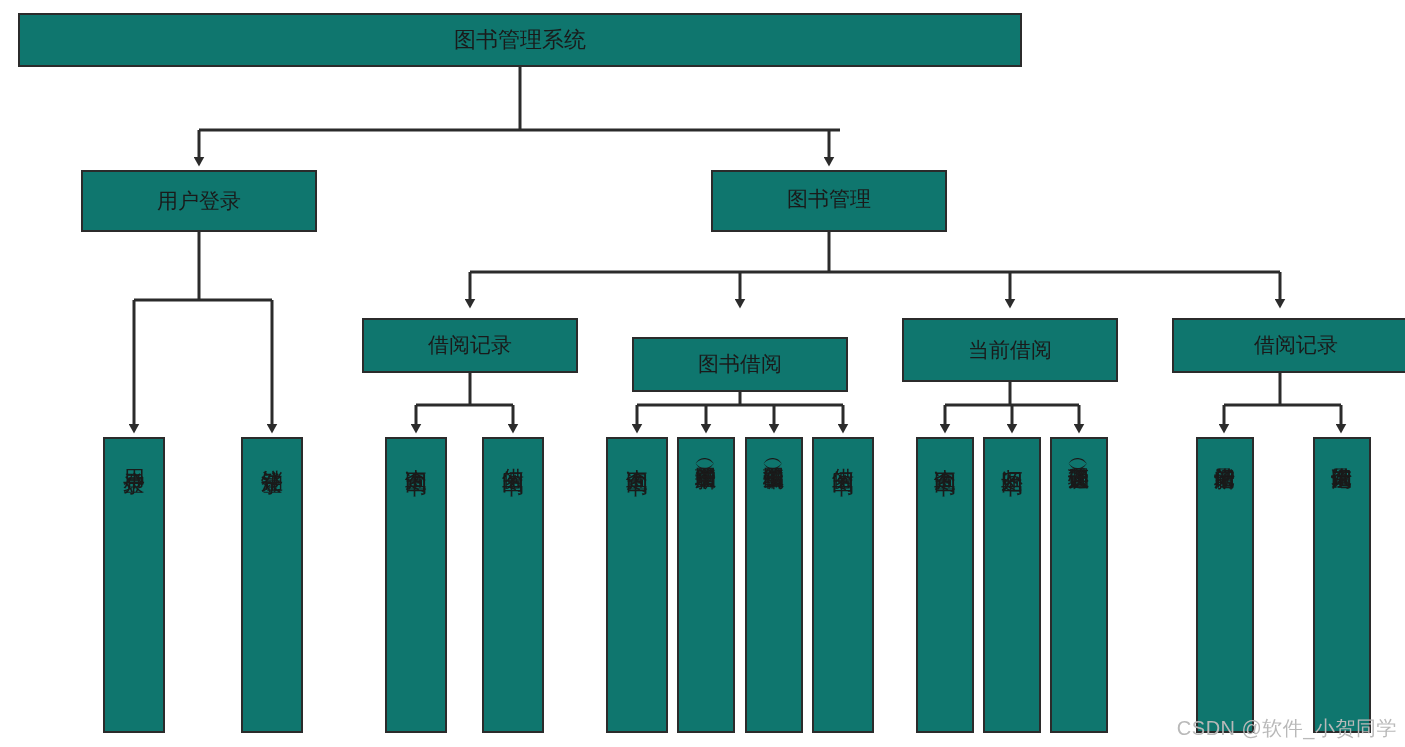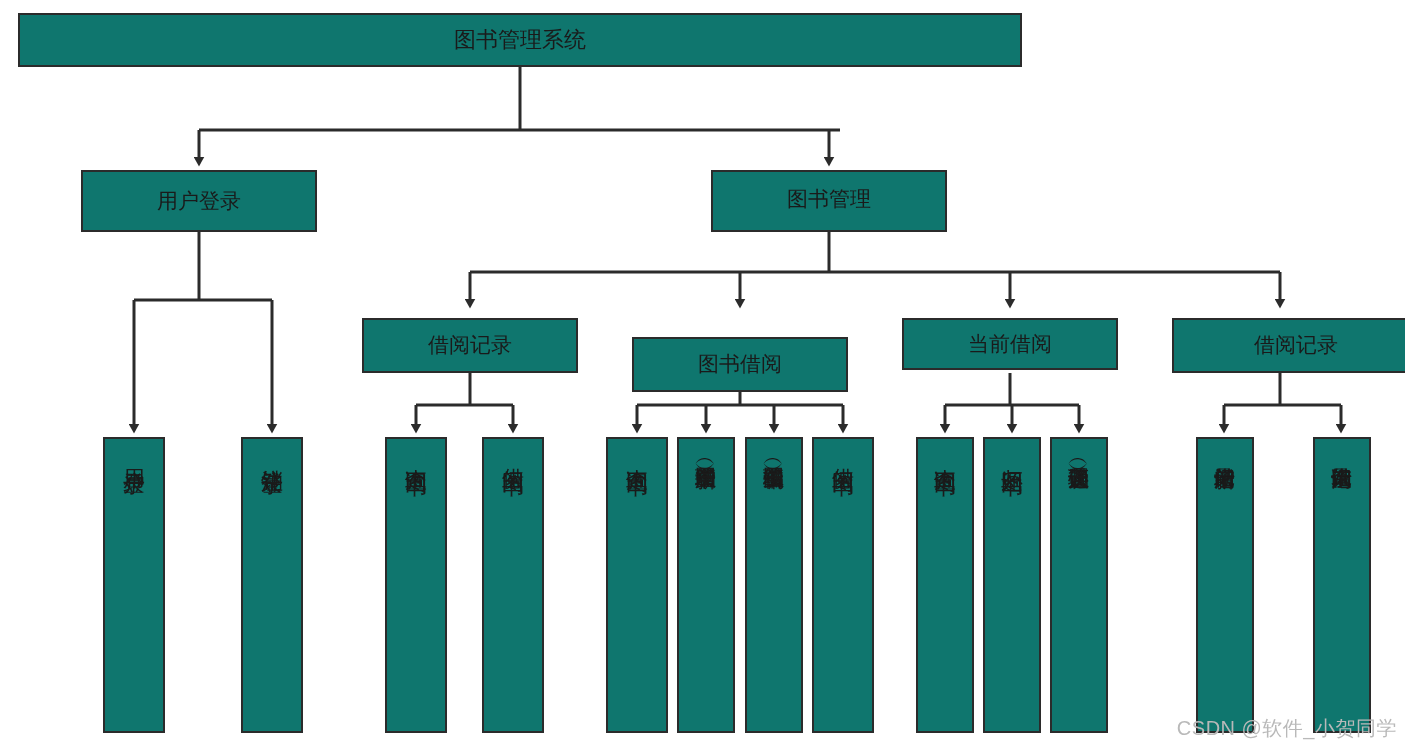--- a/index.html
+++ b/index.html
@@ -147,21 +147,21 @@
   </div>
 
   <div class="node horizontal" style="left:362px; top:318px; width:216px; height:55px;">
     <span class="node-label">借阅记录</span>
   </div>
 
   <div class="node horizontal" style="left:632px; top:337px; width:216px; height:55px;">
     <span class="node-label">图书借阅</span>
   </div>
 
-  <div class="node horizontal" style="left:902px; top:318px; width:216px; height:52px;">
+  <div class="node horizontal" style="left:902px; top:318px; width:216px; height:64px;">
     <span class="node-label">当前借阅</span>
   </div>
 
   <div class="node horizontal" style="left:1172px; top:318px; width:248px; height:55px;">
     <span class="node-label">借阅记录</span>
   </div>
 
   <div class="node vertical" style="left:103px; top:437px; width:62px; height:296px;">
     <span class="node-label">用户登录</span>
   </div>

